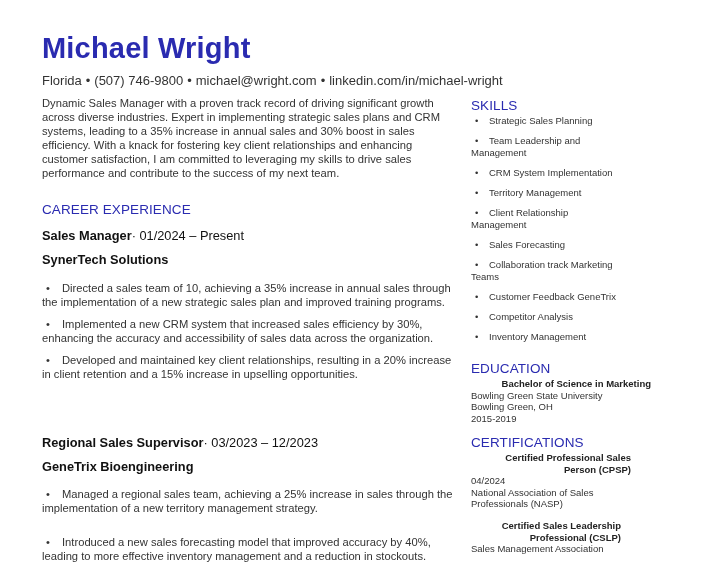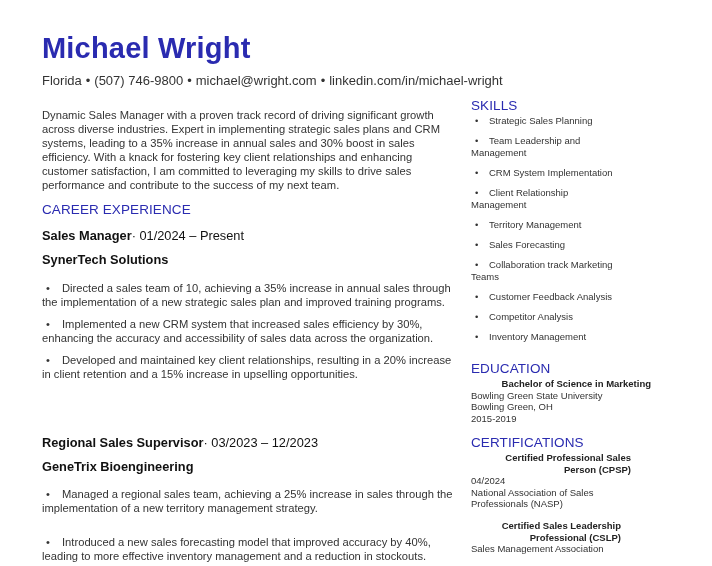--- a/index.html
+++ b/index.html
@@ -3,21 +3,21 @@
 <meta charset="utf-8">
 <style>
   * { margin: 0; padding: 0; box-sizing: border-box; }
   html, body { width: 712px; height: 566px; overflow: hidden; background: #ffffff; }
   body { font-family: "Liberation Sans", "DejaVu Sans", sans-serif; color: #333333; position: relative; }
 
   .name { position: absolute; left: 42px; top: 32px; font-size: 29px; font-weight: bold; color: #2a2bb0; letter-spacing: 0.2px; white-space: nowrap; }
   .contact { position: absolute; left: 42px; top: 73px; font-size: 13px; color: #333; white-space: nowrap; }
   .contact .sep { margin: 0 4px; }
 
-  .summary { position: absolute; left: 42px; top: 108px; width: 412px; font-size: 11.2px; line-height: 14px; color: #333; }
+  .summary { position: absolute; left: 42px; top: 96px; width: 412px; font-size: 11.2px; line-height: 14px; color: #333; }
 
   .sec-head { font-size: 13.5px; color: #2a2bb0; text-transform: uppercase; letter-spacing: 0.1px; }
   .job-title { font-size: 12.8px; color: #111; }
   .job-title b { font-weight: bold; }
   .company { font-size: 12.8px; font-weight: bold; color: #111; }
 
   .bullets { list-style: none; }
   .bullets li { font-size: 11.2px; line-height: 14px; color: #333; }
   .bullets li .dot { display: inline-block; width: 20px; padding-left: 4px; }
 
@@ -60,25 +60,25 @@
 <ul class="abs bullets" style="left:42px; top:487px; width:412px;">
   <li style="margin-bottom:20px;"><span class="dot">•</span><span>Managed a regional sales team, achieving a 25% increase in sales through the implementation of a new territory management strategy.</span></li>
   <li><span class="dot">•</span><span>Introduced a new sales forecasting model that improved accuracy by 40%, leading to more effective inventory management and a reduction in stockouts.</span></li>
 </ul>
 
 <div class="abs sec-head" style="left:471px; top:98px;">SKILLS</div>
 <ul class="abs bullets skills" style="left:471px; top:115px; width:150px;">
   <li><span class="dot">•</span><span>Strategic Sales Planning</span></li>
   <li><span class="dot">•</span><span>Team Leadership and Management</span></li>
   <li><span class="dot">•</span><span>CRM System Implementation</span></li>
+  <li><span class="dot">•</span><span>Territory Management</span></li>
   <li><span class="dot">•</span><span>Client Relationship Management</span></li>
-  <li><span class="dot">•</span><span>Territory Management</span></li>
   <li><span class="dot">•</span><span>Sales Forecasting</span></li>
   <li><span class="dot">•</span><span>Collaboration track Marketing Teams</span></li>
-  <li><span class="dot">•</span><span>Customer Feedback Analysis</span></li>
+  <li><span class="dot">•</span><span>Customer Feedback GeneTrix</span></li>
   <li><span class="dot">•</span><span>Competitor Analysis</span></li>
   <li><span class="dot">•</span><span>Inventory Management</span></li>
 </ul>
 
 <div class="abs sec-head" style="left:471px; top:361px;">EDUCATION</div>
 <div class="abs" style="left:471px; top:378px; width:180px;">
   <div class="edu-line bold">Bachelor of Science in Marketing</div>
   <div class="edu-line">Bowling Green State University</div>
   <div class="edu-line">Bowling Green, OH</div>
   <div class="edu-line">2015-2019</div>

